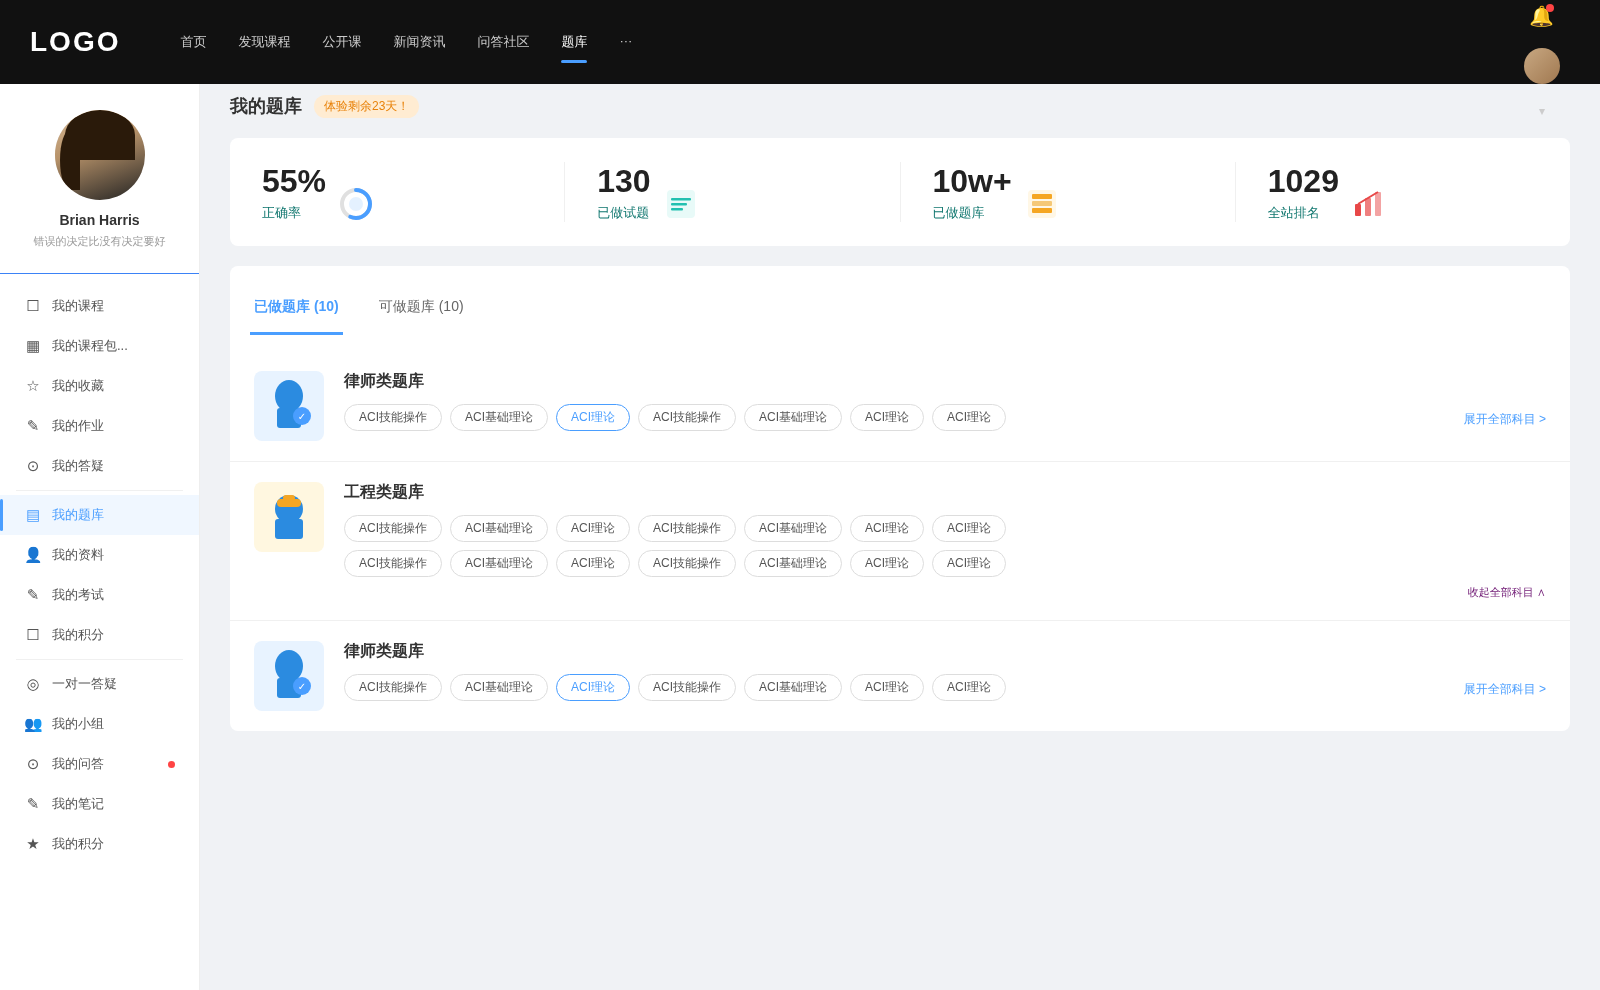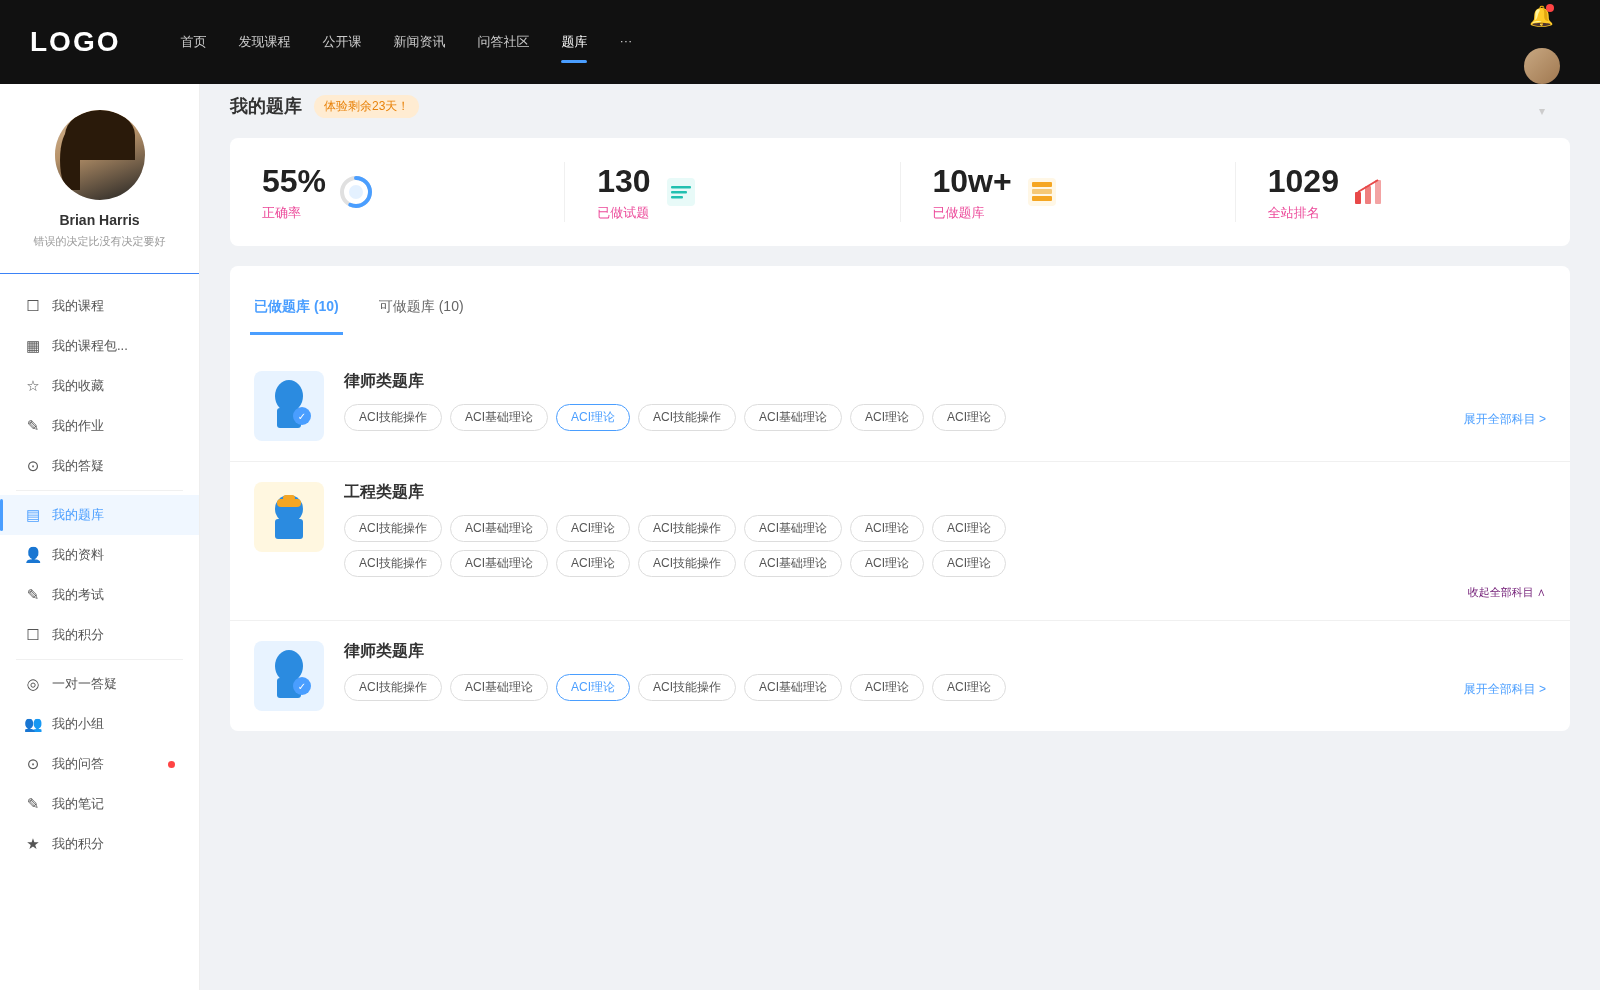--- a/index.html
+++ b/index.html
@@ -206,36 +206,36 @@
     .stats-card {
       background: white;
       border-radius: 8px;
       padding: 24px 0;
       display: flex;
       margin-bottom: 20px;
     }
     .stat-item {
       flex: 1;
       display: flex;
-      align-items: center;
+      align-items: flex-end;
       gap: 12px;
       padding: 0 32px;
       border-right: 1px solid #f0f0f0;
     }
     .stat-item:last-child { border-right: none; }
     .stat-text {}
     .stat-value {
       font-size: 32px;
       font-weight: 700;
       color: #222;
       line-height: 1.2;
     }
     .stat-label {
       font-size: 13px;
-      color: #ec4899;
+      color: #0f766e;
       margin-top: 4px;
     }
 
     
     .tabs-bar {
       display: flex;
       gap: 32px;
       background: white;
       padding: 16px 20px;
       border-radius: 8px 8px 0 0;

